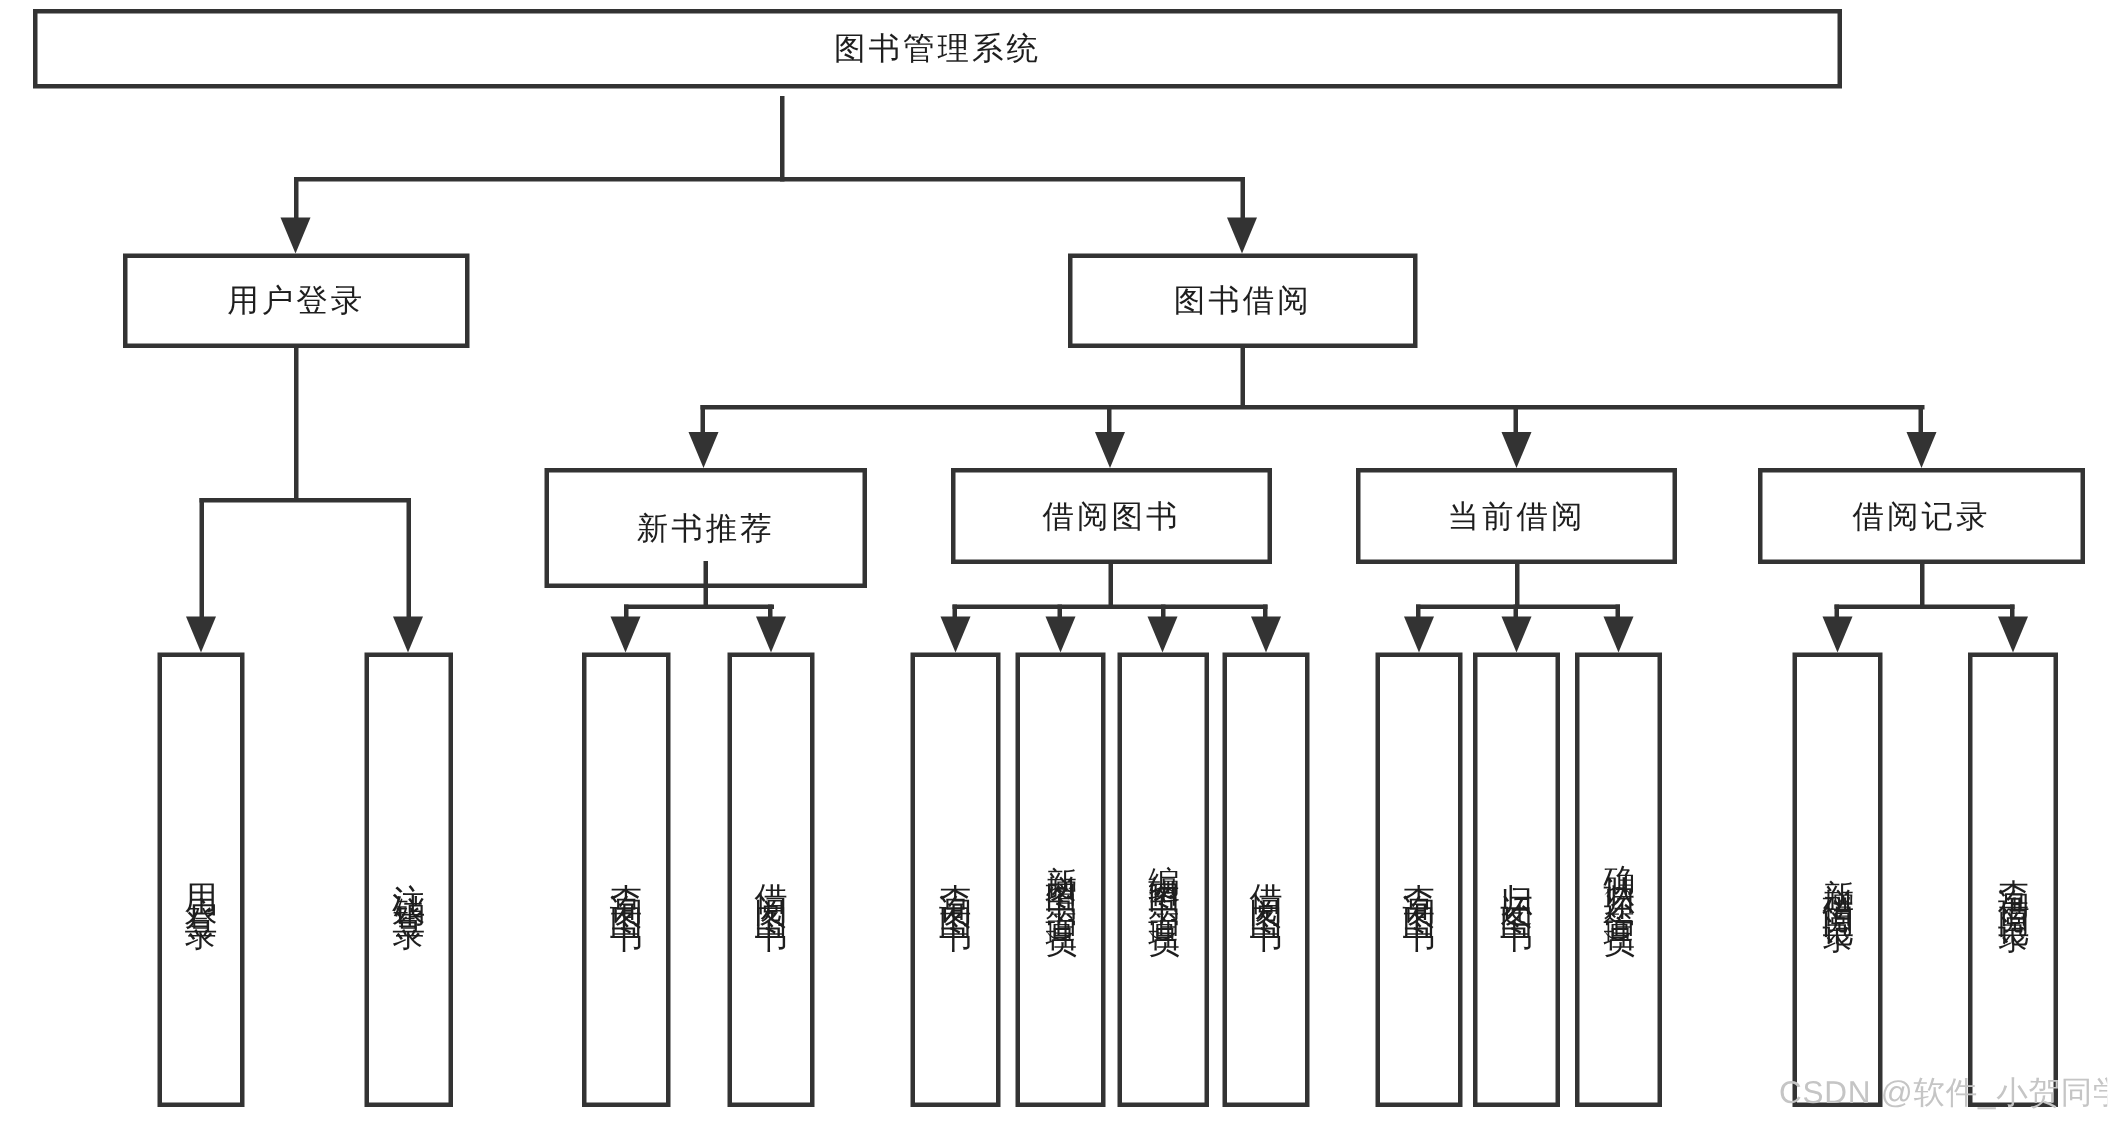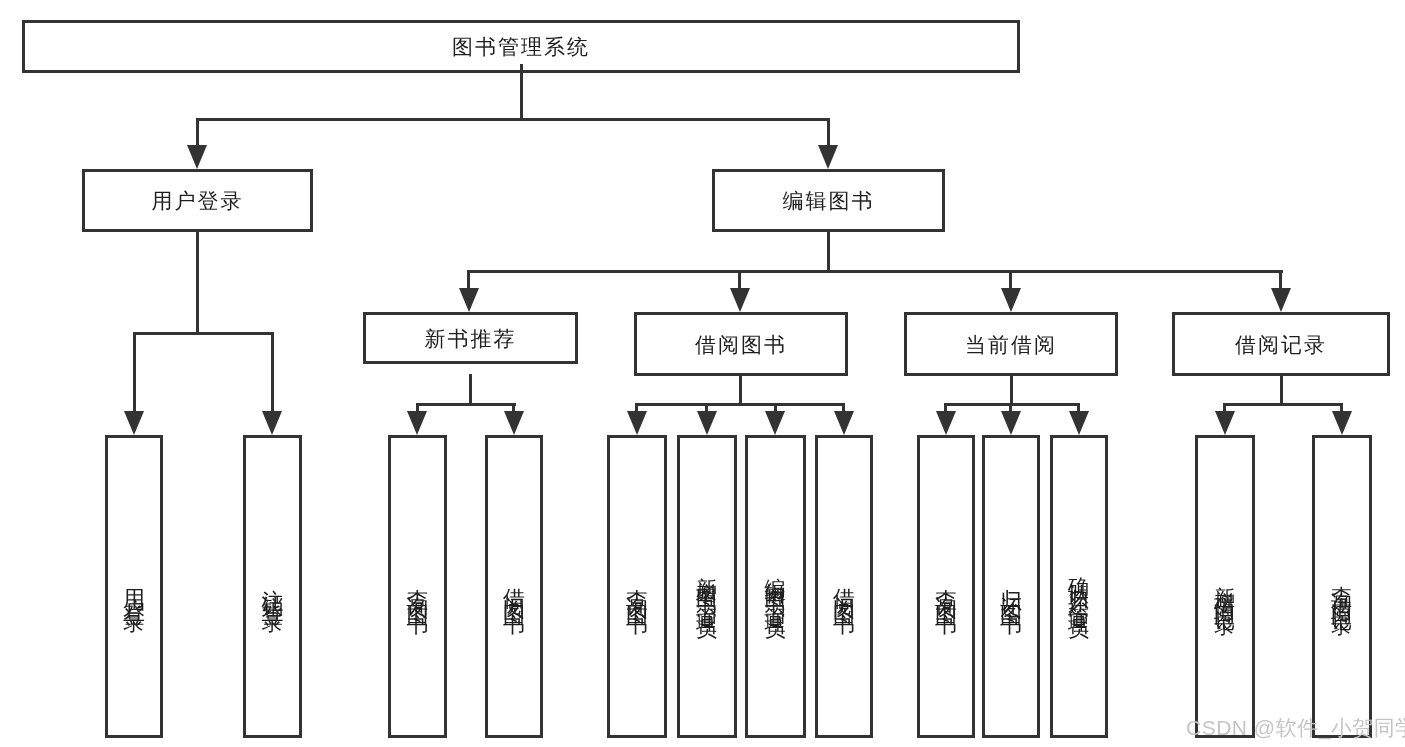--- a/index.html
+++ b/index.html
@@ -50,33 +50,33 @@
     position:absolute;left:1186px;top:714px;z-index:5;
     font-size:21px;color:var(--watermark);letter-spacing:0.5px;
     white-space:nowrap;
   }
 </style>
 </head>
 <body>
 
 <div class="canvas">
 
-  <div class="node" style="left:22px;top:20px;width:998px;height:53px">
+  <div class="node" style="left:22px;top:6px;width:1206px;height:53px">
     <span>图书管理系统</span>
   </div>
 
   <div class="node" style="left:82px;top:169px;width:231px;height:63px">
     <span>用户登录</span>
   </div>
 
   <div class="node" style="left:712px;top:169px;width:233px;height:63px">
-    <span>编辑图书</span>
+    <span>图书借阅</span>
   </div>
 
-  <div class="node" style="left:363px;top:312px;width:215px;height:52px">
+  <div class="node" style="left:363px;top:312px;width:215px;height:80px">
     <span>新书推荐</span>
   </div>
 
   <div class="node" style="left:634px;top:312px;width:214px;height:64px">
     <span>借阅图书</span>
   </div>
 
   <div class="node" style="left:904px;top:312px;width:214px;height:64px">
     <span>当前借阅</span>
   </div>

